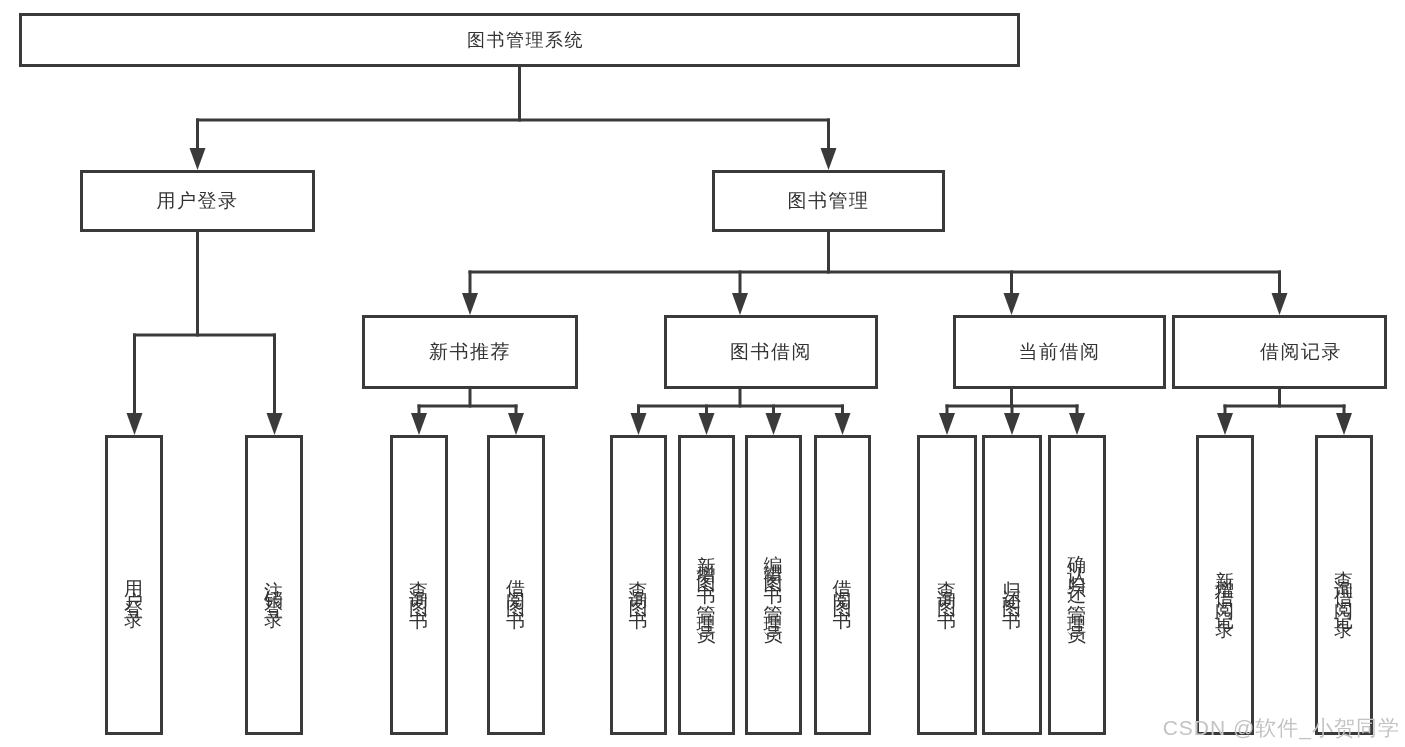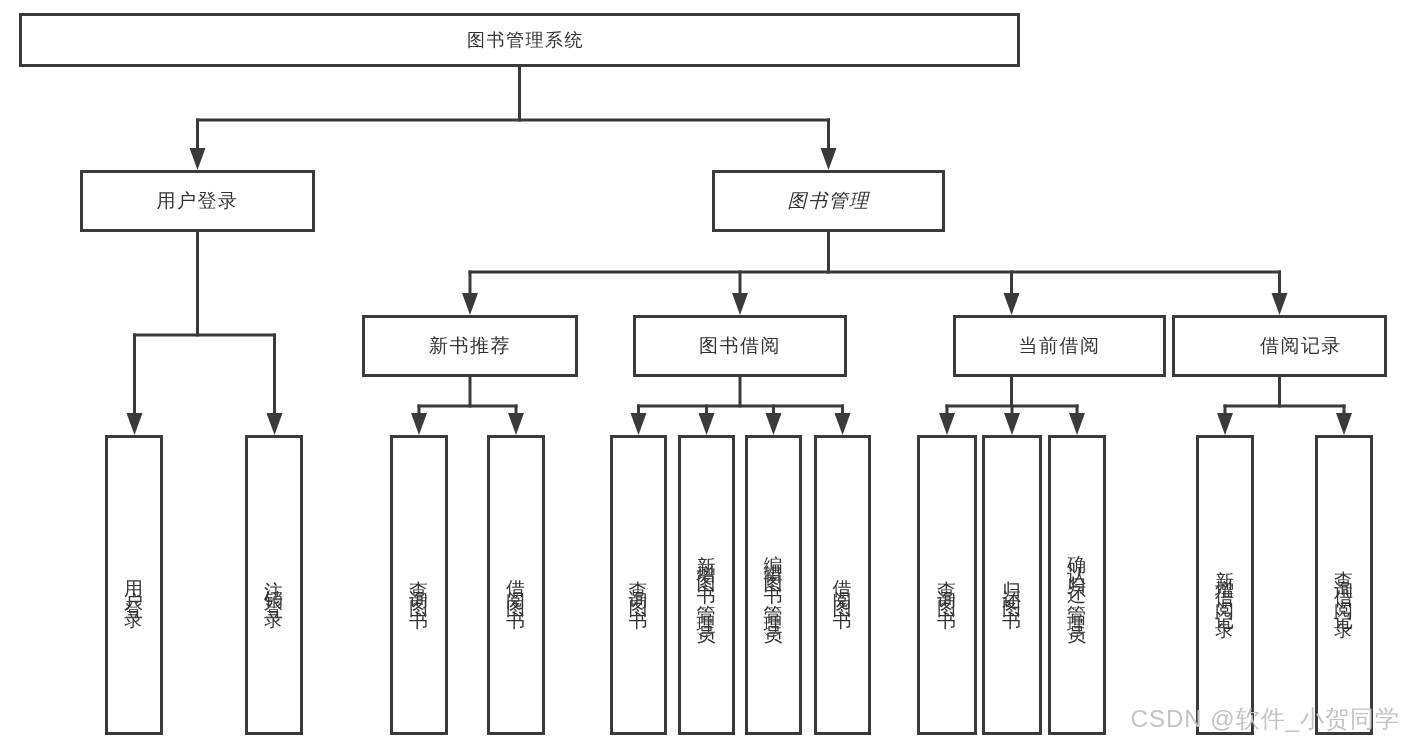--- a/index.html
+++ b/index.html
@@ -15,30 +15,30 @@
   }
   #connectors{position:absolute;left:0;top:0;z-index:1;}
   .box{
     position:absolute;box-sizing:border-box;background:#fff;
     border:3px solid var(--line);color:var(--text);z-index:2;
     display:flex;align-items:center;justify-content:center;
   }
   .hbox{font-size:19px;letter-spacing:1.5px;}
   .root{left:19px;top:13px;width:1001px;height:54px;font-size:18px;padding-left:12px;}
   .lvl2{top:170px;height:62px;}
-  .lvl3{top:315px;height:62px;}
+  .lvl3{top:315px;height:74px;}
   .leaf{top:435px;height:300px;}
   .vtext{
     writing-mode:vertical-rl;text-orientation:mixed;
     font-size:19px;letter-spacing:10px;line-height:1;
     white-space:nowrap;color:var(--text);
   }
   .watermark{
-    position:absolute;right:5px;bottom:12px;z-index:3;
-    font-size:24px;color:var(--wm);letter-spacing:1px;
+    position:absolute;right:5px;bottom:5px;z-index:3;
+    font-size:21px;color:var(--wm);letter-spacing:1px;
   }
 </style>
 </head>
 <body>
 
 <div class="canvas">
 
   <svg id="connectors" width="1405" height="747" viewBox="0 0 1405 747">
       <line x1="519.5" y1="67" x2="519.5" y2="120" stroke="#3a3a3a" stroke-width="3" stroke-linecap="square"></line>
       <line x1="197.5" y1="120" x2="828.5" y2="120" stroke="#3a3a3a" stroke-width="3" stroke-linecap="square"></line>
@@ -90,24 +90,24 @@
       <line x1="1225" y1="406" x2="1344" y2="406" stroke="#3a3a3a" stroke-width="3" stroke-linecap="square"></line>
       <line x1="1225" y1="406" x2="1225" y2="417" stroke="#3a3a3a" stroke-width="3" stroke-linecap="square"></line>
       <polygon points="1217,413 1233,413 1225,435" fill="#3a3a3a"></polygon>
       <line x1="1344" y1="406" x2="1344" y2="417" stroke="#3a3a3a" stroke-width="3" stroke-linecap="square"></line>
       <polygon points="1336,413 1352,413 1344,435" fill="#3a3a3a"></polygon>
     </svg>
 
   <div class="box hbox root">图书管理系统</div>
 
   <div class="box hbox lvl2" style="left:80px;width:235px;">用户登录</div>
-  <div class="box hbox lvl2" style="left:712px;width:233px;font-style:italic;">图书管理</div>
+  <div class="box hbox lvl2" style="left:712px;width:233px;">图书管理</div>
 
   <div class="box hbox lvl3" style="left:362px;width:216px;">新书推荐</div>
-  <div class="box hbox lvl3" style="left:633px;width:214px;">图书借阅</div>
+  <div class="box hbox lvl3" style="left:664px;width:214px;">图书借阅</div>
   <div class="box hbox lvl3" style="left:905px;width:213px;margin-left:48px;">当前借阅</div>
   <div class="box hbox lvl3" style="left:1172px;width:215px;padding-left:43px;">借阅记录</div>
 
   <div class="box leaf" style="left:105px;width:58px;">
     <span class="vtext">用户登录</span>
   </div>
   <div class="box leaf" style="left:245px;width:58px;">
     <span class="vtext">注销登录</span>
   </div>
   <div class="box leaf" style="left:390px;width:58px;">

